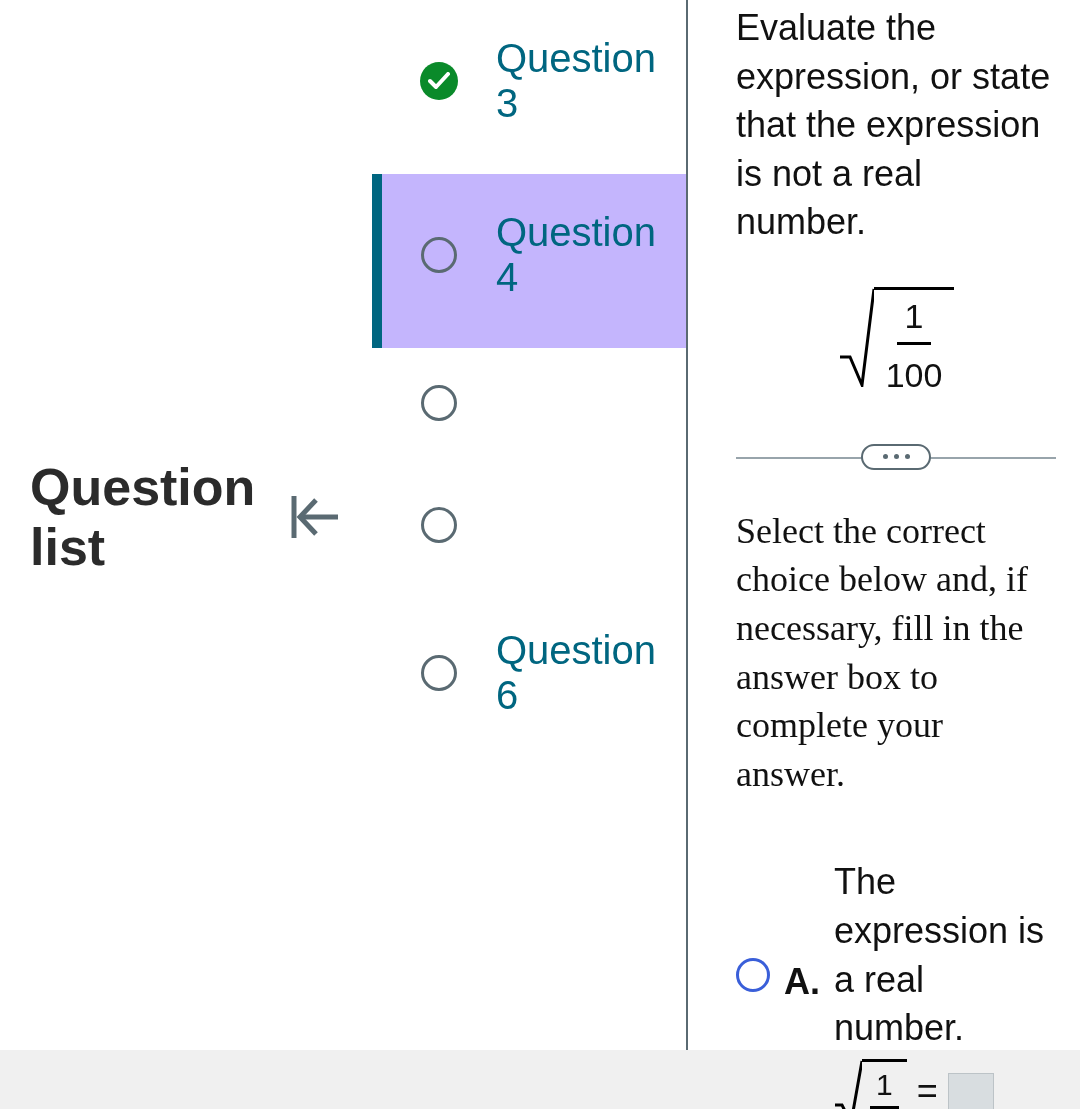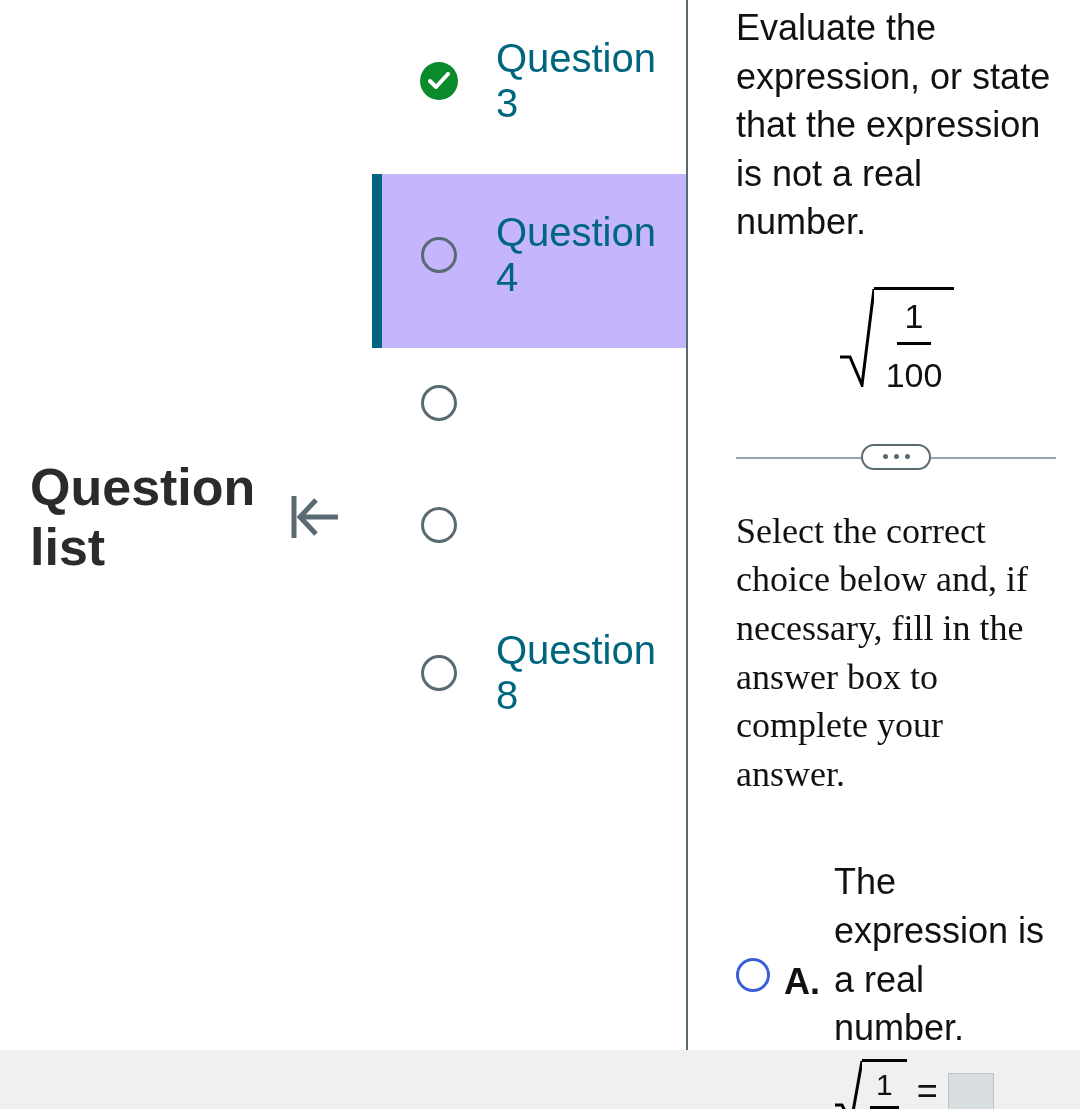--- a/index.html
+++ b/index.html
@@ -242,21 +242,21 @@
       <div class="qitem">
         <div class="status-icon">
             <div class="circle-empty"></div>
           </div>
       </div>
 
       <div class="qitem">
         <div class="status-icon">
             <div class="circle-empty"></div>
           </div>
-        <span class="qlabel">Question 8</span>
+        <span class="qlabel">Question 6</span>
       </div>
 
     </div>
   </aside>
 
   <main class="main">
     <p class="prompt">Evaluate the expression, or state that the expression is not a real number.</p>
 
     <div class="expr-block">
       <div class="sqrt-wrap">

